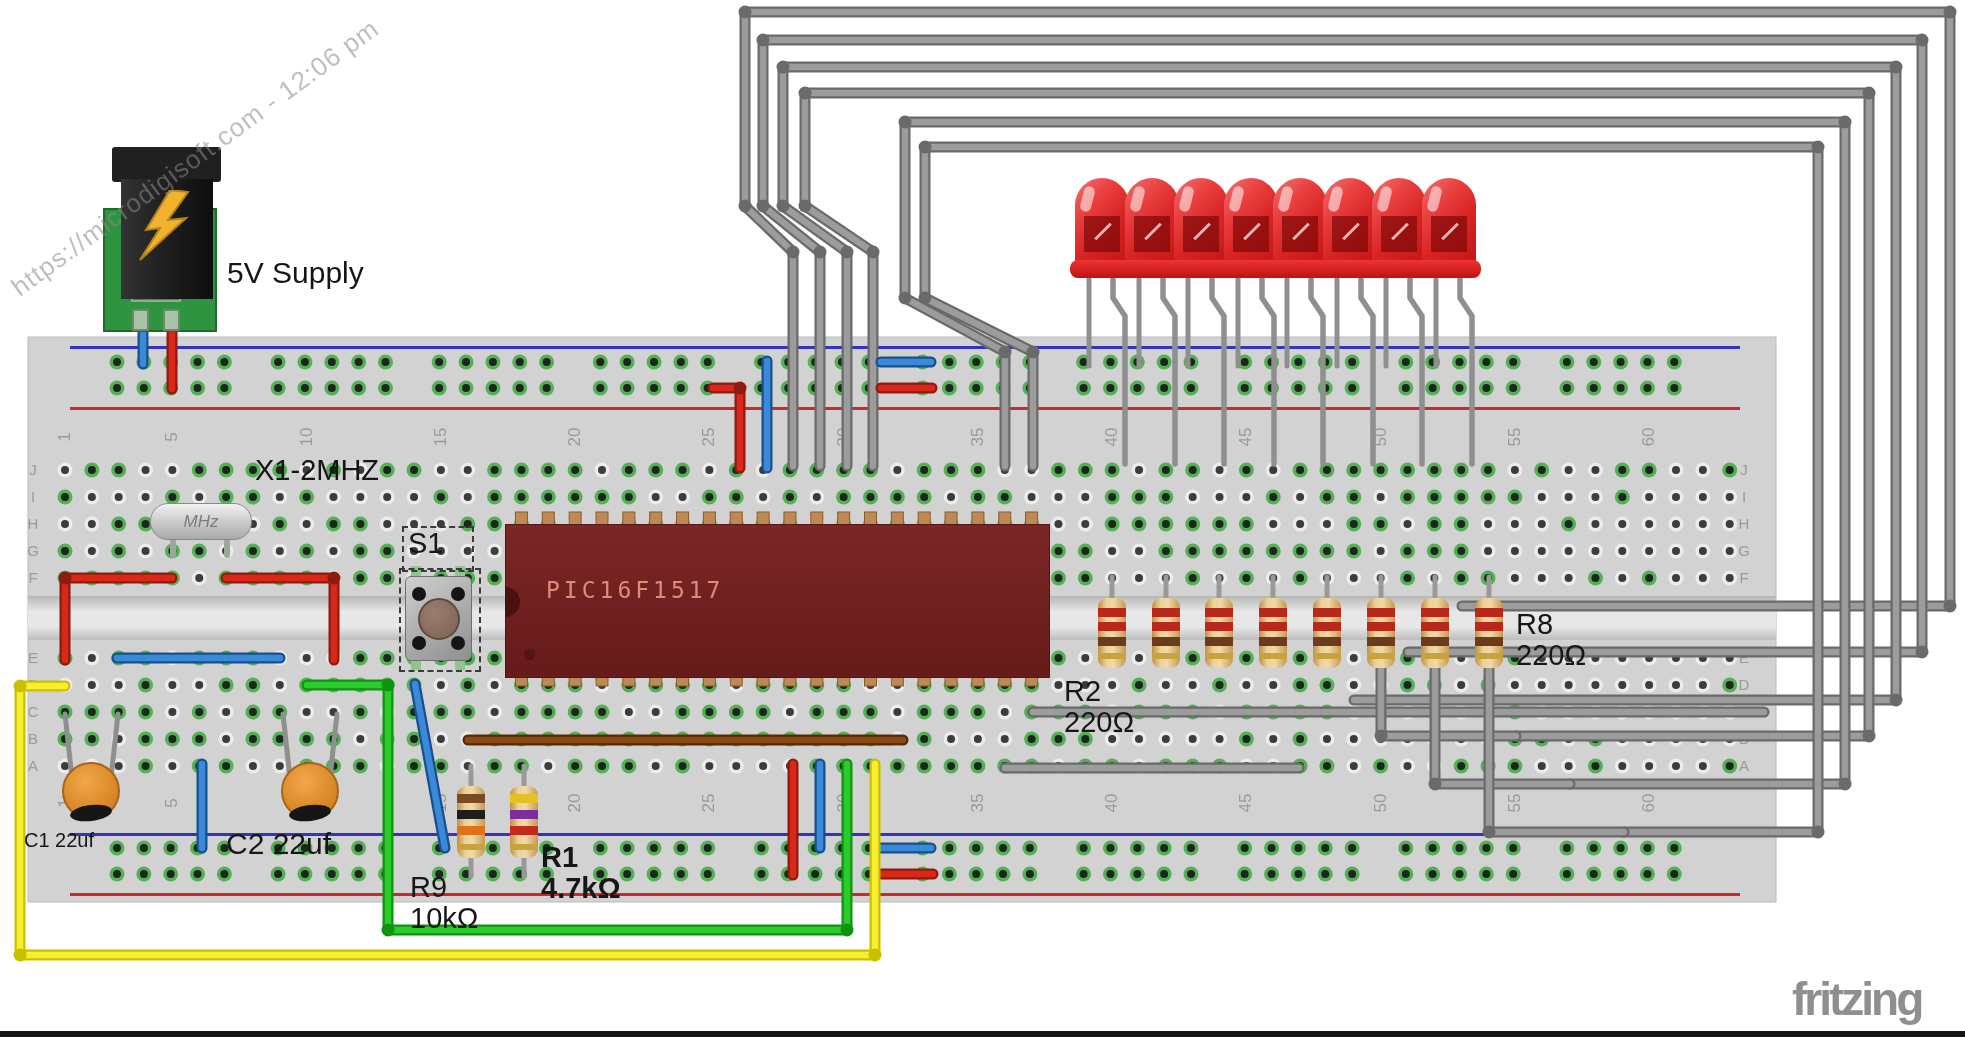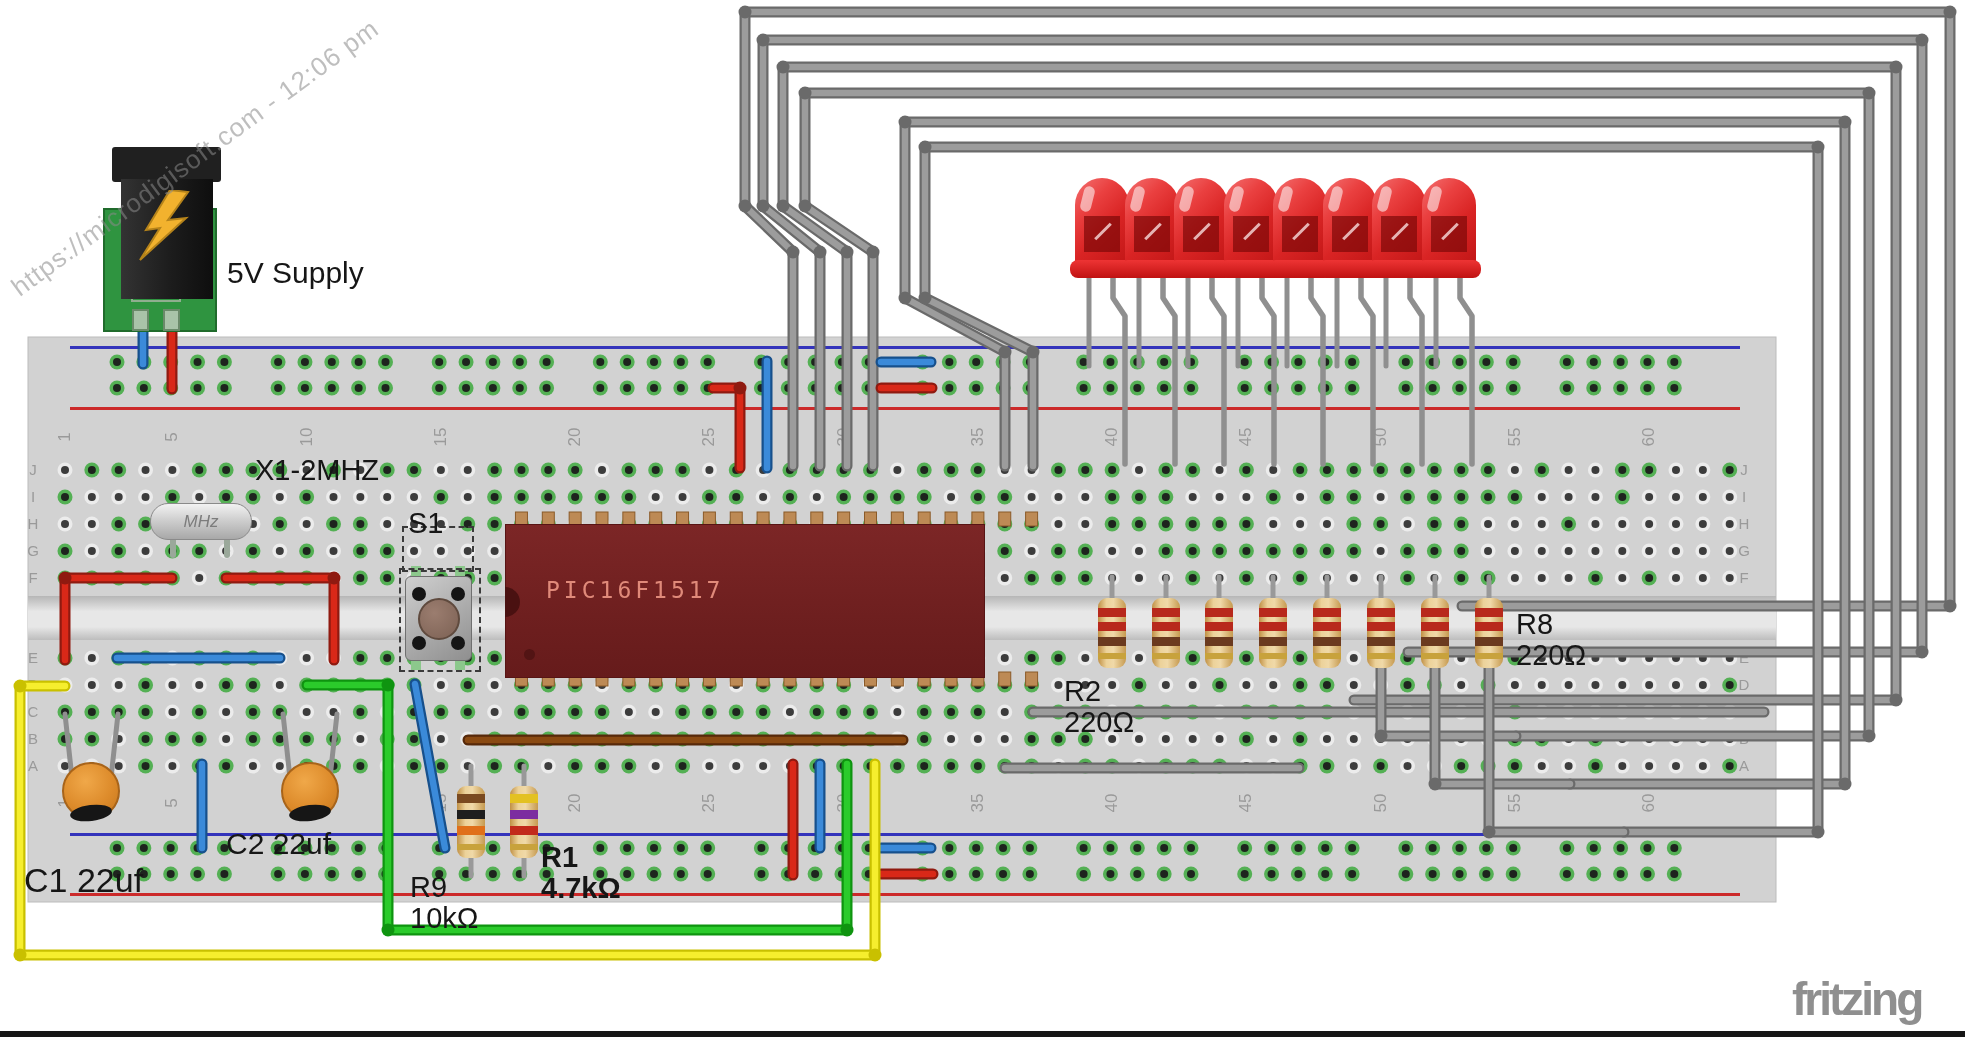--- a/index.html
+++ b/index.html
@@ -8,21 +8,21 @@
   #svg-layer{position:absolute;left:0;top:0;z-index:1;}
   #components{position:absolute;left:0;top:0;width:100%;height:100%;z-index:10;pointer-events:none;}
   .lbl{position:absolute;color:#161616;font-size:29px;line-height:1.08;white-space:nowrap;z-index:20;}
   
   .pcb{position:absolute;left:103px;top:208px;width:114px;height:124px;background:#2f9440;border:2px solid #206b2c;box-sizing:border-box;}
   .pcb .trace{position:absolute;background:none;border:2px solid #8fae8f;border-top:none;width:46px;height:28px;left:26px;top:62px;}
   .jack-flange{position:absolute;left:112px;top:147px;width:109px;height:35px;background:#202020;border-radius:3px;}
   .jack-body{position:absolute;left:121px;top:179px;width:92px;height:120px;background:linear-gradient(90deg,#333 0%,#1c1c1c 55%,#0e0e0e 100%);}
   .pad{position:absolute;width:17px;height:22px;top:309px;background:#a9c3a9;border:2px solid #6a8a6a;box-sizing:border-box;}
   
-  .chip{position:absolute;left:505px;top:524px;width:480px;height:154px;background:linear-gradient(180deg,#7c2626 0%,#6e1f1f 60%,#661b1b 100%);border:1px solid #571414;box-sizing:border-box;}
+  .chip{position:absolute;left:505px;top:524px;width:545px;height:154px;background:linear-gradient(180deg,#7c2626 0%,#6e1f1f 60%,#661b1b 100%);border:1px solid #571414;box-sizing:border-box;}
   .chip .notch{position:absolute;left:-1px;top:62px;width:15px;height:30px;background:#4a1111;border-radius:0 15px 15px 0;}
   .chip .dot{position:absolute;left:18px;top:124px;width:11px;height:11px;border-radius:50%;background:#521414;}
   .chip .chip-text{position:absolute;left:40px;top:52px;font-family:"DejaVu Sans Mono",monospace;font-size:23px;letter-spacing:4px;color:#e08a7a;}
   
   .crystal{position:absolute;left:150px;top:503px;width:102px;height:37px;border-radius:18px;
            background:linear-gradient(180deg,#f2f2f2 0%,#cfcfcf 45%,#a8a8a8 100%);border:1px solid #8a8a8a;box-sizing:border-box;
            display:flex;align-items:center;justify-content:center;text-align:right;}
   .crystal span{font-style:italic;font-size:17px;color:#7c7c7c;}
   
   .btn-body{position:absolute;left:405px;top:576px;width:67px;height:85px;border-radius:6px;
@@ -2117,36 +2117,36 @@
       <div class="res" style="left:510px;top:786px;height:72px;">
         <div class="band" style="top:8px;background:#e3c122"></div>
         <div class="band" style="top:24px;background:#7c2da0"></div>
         <div class="band" style="top:40px;background:#c22a1b"></div>
         <div class="band" style="top:58px;height:6px;background:#c8a23c"></div>
       </div>
     </div>
 
   <div class="lbl" style="left:227px;top:257px;font-size:30px;">5V Supply</div>
   <div class="lbl" style="left:255px;top:455px;">X1-2MHZ</div>
-  <div class="lbl" style="left:408px;top:508px;">S1</div>
+  <div class="lbl" style="left:408px;top:528px;">S1</div>
   <div class="lbl" style="left:1064px;top:676px;">
     <div>R2</div>
     <div>220Ω</div>
   </div>
   <div class="lbl" style="left:1516px;top:589px;margin-top:20px;">
     <div>R8</div>
     <div>220Ω</div>
   </div>
   <div class="lbl" style="left:410px;top:872px;">
     <div>R9</div>
     <div>10kΩ</div>
   </div>
   <div class="lbl" style="left:541px;top:842px;font-weight:bold;">
     <div>R1</div>
     <div>4.7kΩ</div>
   </div>
-  <div class="lbl" style="left:24px;top:862px;font-size:34px;">C1 22uf</div>
+  <div class="lbl" style="left:24px;top:830px;font-size:20px;">C1 22uf</div>
   <div class="lbl" style="left:226px;top:828px;font-size:30px;">C2 22uf</div>
 
   <div id="watermark">https://microdigisoft.com - 12:06 pm</div>
   <div id="fritzing-logo">fritzing</div>
   <div id="bottom-line"></div>
 </div>
 
 </body></html>

